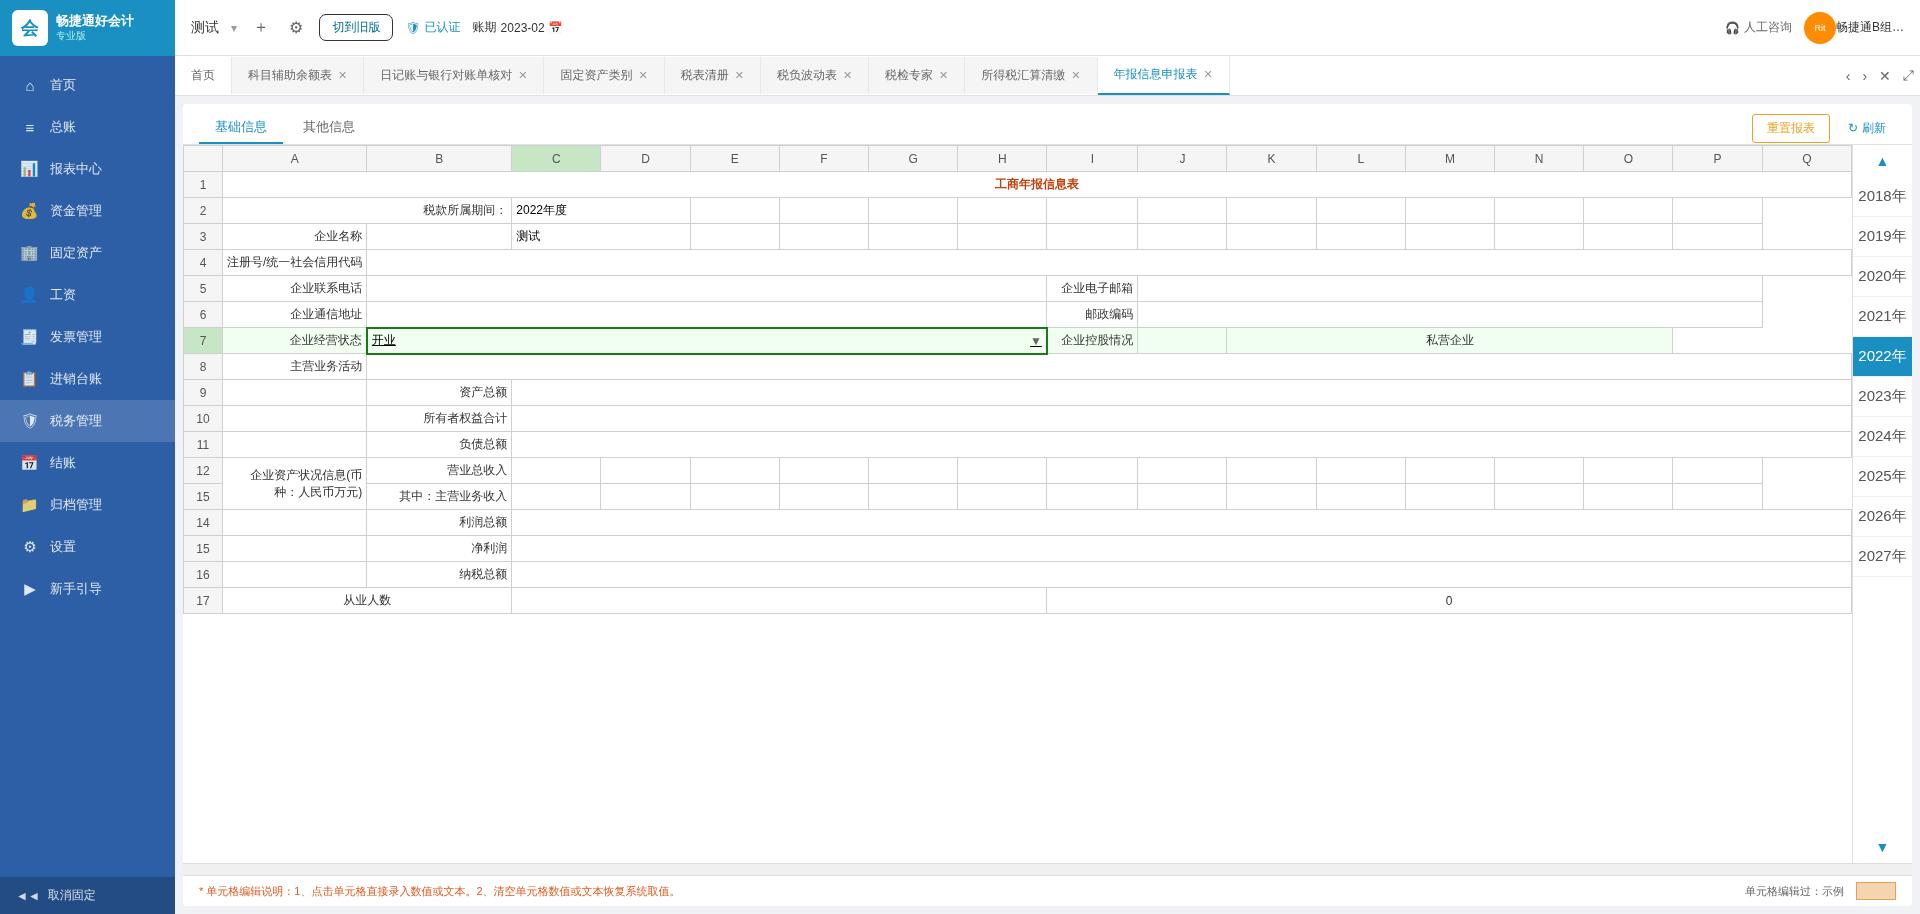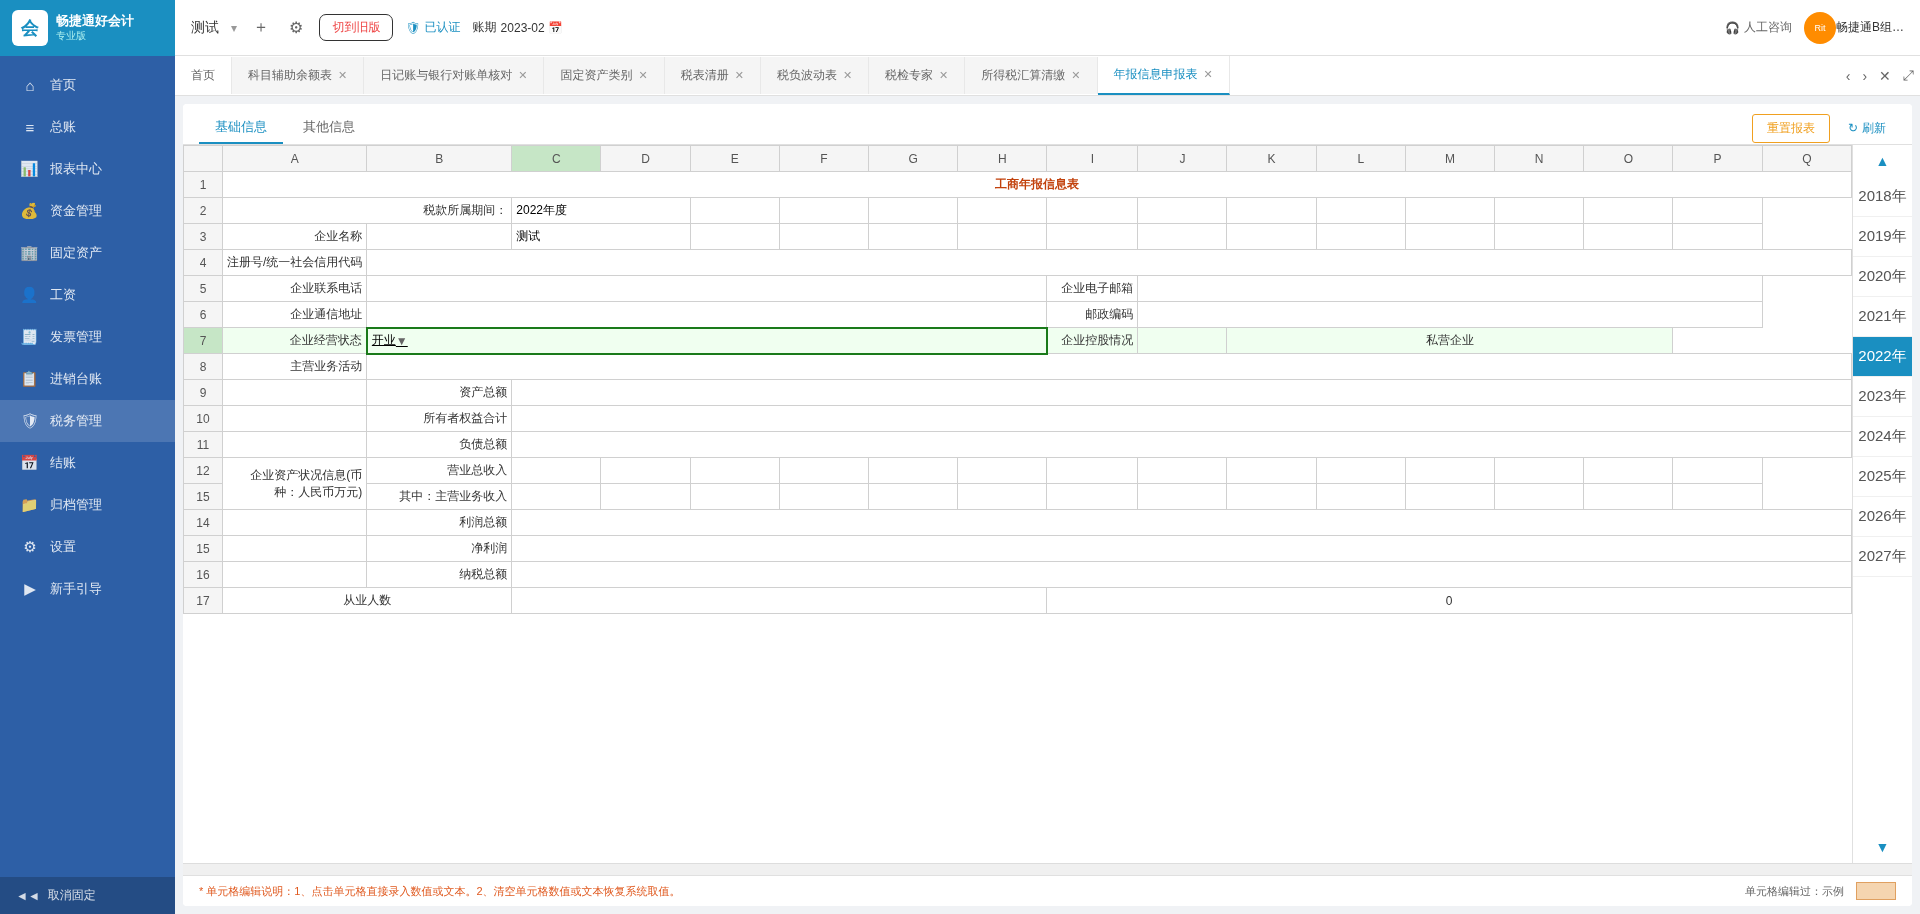--- a/index.html
+++ b/index.html
@@ -25,21 +25,21 @@
 
     
     .main-content { flex: 1; display: flex; flex-direction: column; overflow: hidden; }
 
     
     .topbar { background: white; border-bottom: 1px solid #e0e0e0; padding: 0 16px; height: 56px; display: flex; align-items: center; gap: 12px; flex-shrink: 0; }
     .topbar-title { font-size: 14px; color: #333; }
     .topbar-arrow { color: #999; cursor: pointer; }
     .topbar-btn { background: none; border: none; cursor: pointer; color: #666; font-size: 16px; padding: 4px; }
     .topbar-settings { background: none; border: none; cursor: pointer; color: #666; font-size: 16px; padding: 4px; }
-    .topbar-old-btn { border: 1px solid #333; background: none; padding: 4px 12px; border-radius: 7px; cursor: pointer; font-size: 12px; color: #ef4444; }
+    .topbar-old-btn { border: 1px solid #333; background: none; padding: 4px 12px; border-radius: 7px; cursor: pointer; font-size: 12px; color: #0369a1; }
     .topbar-certified { display: flex; align-items: center; gap: 4px; color: #1a8fc1; font-size: 12px; }
     .topbar-period { display: flex; align-items: center; gap: 4px; color: #333; font-size: 12px; }
     .topbar-spacer { flex: 1; }
     .topbar-service { display: flex; align-items: center; gap: 4px; color: #666; font-size: 12px; cursor: pointer; }
     .topbar-user { display: flex; align-items: center; color: #333; font-size: 12px; cursor: pointer; }
     .topbar-avatar { width: 32px; height: 32px; border-radius: 50%; background: #ff8c00; display: flex; align-items: center; justify-content: center; color: white; font-size: 11px; overflow: hidden; }
 
     
     .tabbar { background: white; border-bottom: 1px solid #e0e0e0; display: flex; align-items: center; padding: 0; flex-shrink: 0; overflow: hidden; }
     .tab { padding: 10px 16px; font-size: 12px; color: #666; cursor: pointer; border-right: 1px solid #e8e8e8; white-space: nowrap; display: flex; align-items: center; gap: 6px; background: #f5f5f5; }
@@ -73,21 +73,21 @@
 
     table.sheet { border-collapse: collapse; font-size: 12px; min-width: 100%; }
     table.sheet th, table.sheet td { border: 1px solid #d0d0d0; min-width: 30px; height: 26px; padding: 2px 4px; white-space: nowrap; }
     table.sheet .col-header { background: #f5f5f5; text-align: center; color: #555; font-weight: normal; position: sticky; top: 0; z-index: 2; }
     table.sheet .row-header { background: #f5f5f5; text-align: center; color: #555; font-weight: normal; min-width: 35px; position: sticky; left: 0; z-index: 1; }
     table.sheet .col-header.active-col { background: #c6e6c6; }
     table.sheet tr.active-row > td { background: #f0fff0; }
     table.sheet .title-cell { text-align: center; font-size: 12px; font-weight: bold; color: #c2410c; }
     table.sheet .label-cell { text-align: right; color: #333; }
     table.sheet .center-cell { text-align: center; color: #333; }
-    .dropdown-cell-inner { display: flex; align-items: center; justify-content: flex-start; width: 100%; text-decoration: underline; }
+    .dropdown-cell-inner { display: flex; align-items: center; justify-content: space-between; width: 100%; text-decoration: underline; }
     .dropdown-arrow { color: #666; }
 
     
     .year-panel { width: 60px; background: white; border-left: 1px solid #e0e0e0; display: flex; flex-direction: column; flex-shrink: 0; overflow: hidden; }
     .year-panel-nav { display: flex; flex-direction: column; align-items: center; padding: 4px 0; }
     .year-nav-btn { background: none; border: none; cursor: pointer; color: #1a8fc1; font-size: 14px; padding: 4px; }
     .year-list { flex: 1; overflow-y: auto; display: flex; flex-direction: column; }
     .year-list::-webkit-scrollbar { width: 4px; }
     .year-item { padding: 10px 4px; text-align: center; font-size: 15px; color: #555; cursor: pointer; border-bottom: 1px solid #f0f0f0; }
     .year-item.active { background: #1a8fc1; color: white; border-radius: 0; }

